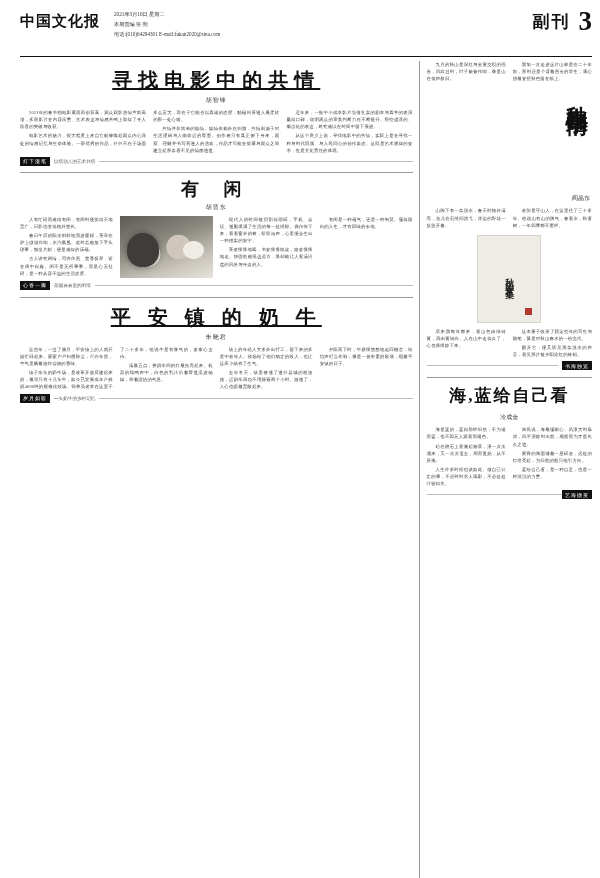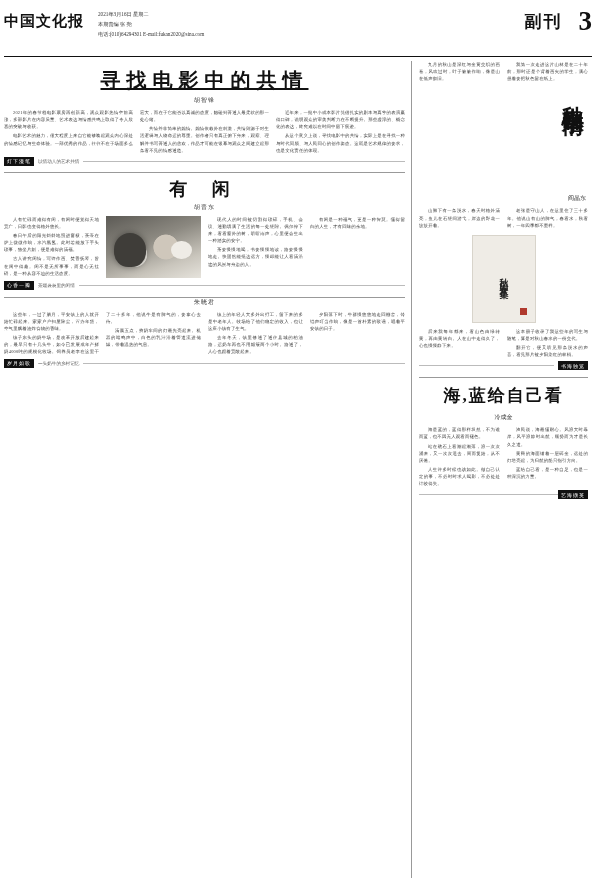--- a/index.html
+++ b/index.html
@@ -3,28 +3,28 @@
 <meta charset="utf-8">
 <style>
   html,body{margin:0;padding:0;}
   body{
     width:600px;height:878px;
     background:#ffffff;
     font-family:"Liberation Serif","DejaVu Serif",serif;
     color:#1a1a1a;
     overflow:hidden;
   }
-  .page{position:relative;width:600px;height:878px;box-sizing:border-box;padding:6px 8px 4px 4px;}
+  .page{position:relative;width:600px;height:878px;box-sizing:border-box;padding:6px 8px 4px 20px;}
 
   
   .masthead{display:flex;align-items:flex-start;height:46px;border-bottom:1.6px solid #111;padding-bottom:4px;}
   .logo{font-family:"DejaVu Serif",serif;font-weight:bold;font-size:15px;letter-spacing:1px;color:#111;white-space:nowrap;padding-top:6px;}
   .pub-meta{margin-left:14px;font-size:5.2px;line-height:1.9;color:#333;border-left:0;padding-top:4px;}
   .pub-meta div{white-space:nowrap;}
-  .masthead-right{margin-left:auto;display:flex;align-items:center;gap:16px;padding-top:2px;}
+  .masthead-right{margin-left:auto;display:flex;align-items:center;gap:8px;padding-top:2px;}
   .supplement{font-size:17px;font-weight:bold;letter-spacing:2px;color:#111;}
   .pagenum{font-size:27px;font-weight:bold;line-height:1;color:#111;}
 
   
   .body-grid{display:flex;height:822px;margin-top:4px;}
   .left-col{width:408px;box-sizing:border-box;padding-right:6px;border-right:1px solid #999;}
   .right-col{width:176px;box-sizing:border-box;padding-left:7px;}
 
   
   .article{position:relative;}
@@ -154,20 +154,21 @@
         <div class="badge-row">
           <span class="badge">心香一瓣</span>
           <span class="badge-sub">茶烟袅袅里的闲情</span>
           <span class="badge-line"></span>
         </div>
       </div>
 
       <div class="divider-dbl"></div>
 
       <div class="article">
+        <div class="art-title t-big">平 安 镇 的 奶 牛</div>
         <div class="byline">朱晓君</div>
         <div class="cols c4 fake">
           <p>这些年，一过了腊月，平安镇上的人就开始忙碌起来。家家户户扫屋除尘，置办年货，空气里飘着油炸食物的香味。</p>
           <p>镇子东头的奶牛场，是改革开放后建起来的，最早只有十几头牛，如今已发展成年产鲜奶4000吨的规模化牧场。饲养员老李在这里干了二十多年，他说牛是有脾气的，要拿心去待。</p>
           <p>清晨五点，挤奶车间的灯最先亮起来。机器的嗡鸣声中，白色的乳汁沿着管道流进储罐，带着温热的气息。</p>
           <p>镇上的年轻人大多外出打工，留下来的多是中老年人。牧场给了他们稳定的收入，也让这座小镇有了生气。</p>
           <p>去年冬天，镇里修通了通往县城的柏油路，运奶车再也不用颠簸两个小时。路通了，人心也跟着宽敞起来。</p>
           <p>夕阳落下时，牛群慢悠悠地走回棚舍，铃铛声叮当作响，像是一首朴素的歌谣，唱着平安镇的日子。</p>
         </div>
         <div class="badge-row">

